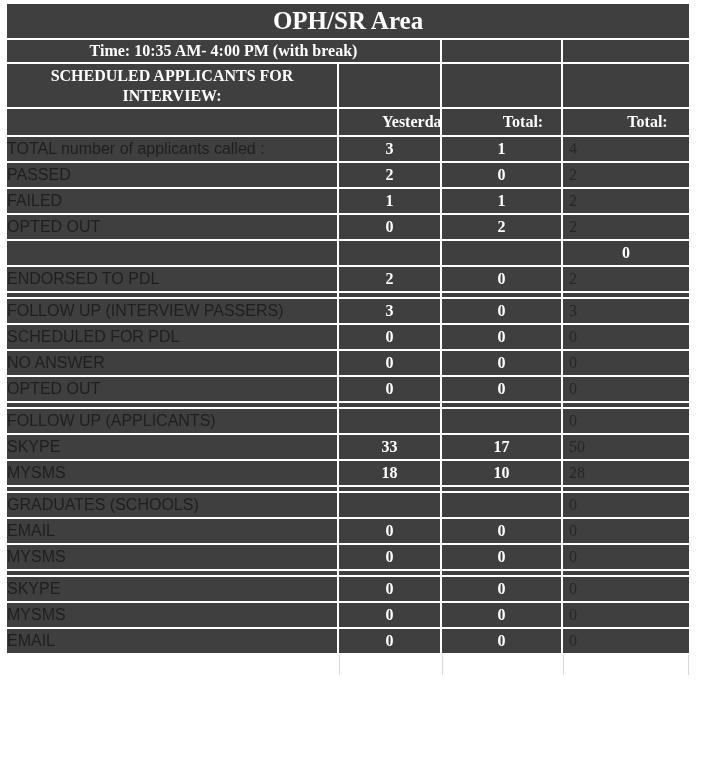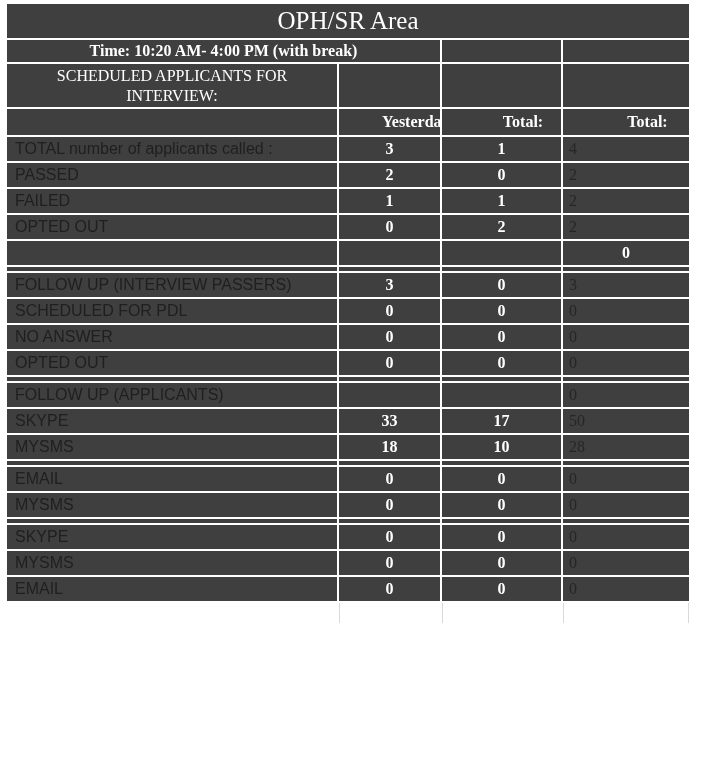--- a/index.html
+++ b/index.html
@@ -20,41 +20,41 @@
   table.sheet{
     border-collapse:separate;
     border-spacing:2px;
     table-layout:fixed;
     width:686px;
     margin:2px 0 0 5px;
   }
   td{overflow:hidden;white-space:nowrap;vertical-align:middle;padding:0;}
   td.c{background:var(--cell-bg);}
   tr.title td{
-    height:34px;font-size:25px;font-weight:normal;
+    height:34px;font-size:25px;font-weight:bold;
     color:var(--value-text);text-align:center;
   }
   tr.time td{height:22px;}
   tr.time td.merged{
     font-size:16px;font-weight:bold;color:var(--value-text);text-align:center;
   }
   tr.sched td{height:43px;}
   tr.sched td.sechead{
-    font-size:16px;font-weight:normal;color:var(--value-text);
+    font-size:16px;font-weight:bold;color:var(--value-text);
     text-align:center;white-space:normal;line-height:1.25;margin-left:30px;
   }
   tr.cols td{
     height:26px;font-size:16px;font-weight:bold;
     color:var(--value-text);text-align:center;padding-left:43px;
   }
   tr.data td{height:24px;}
   td.lbl{
     font-family:"Liberation Sans",sans-serif;
     font-size:16px;color:var(--label-text);
-    text-align:left;padding-left:8px;
+    text-align:left;padding-left:0;
   }
   td.val{
     font-size:16px;font-weight:bold;
     color:var(--value-text);text-align:center;
   }
   td.tot{
     font-size:16px;color:var(--total-text);
     text-align:left;padding-left:6px;
   }
   tr.sep td{height:4px;}
@@ -70,21 +70,21 @@
     <col style="width:330px">
       <col style="width:101px">
       <col style="width:119px">
       <col style="width:126px">
   </colgroup>
   <tbody>
     <tr class="title">
       <td class="c" colspan="4">OPH/SR Area</td>
     </tr>
     <tr class="time">
-      <td class="c merged" colspan="2">Time: 10:20 AM- 4:00 PM (with break)</td>
+      <td class="c merged" colspan="2">Time: 10:35 AM- 4:00 PM (with break)</td>
       <td class="c"></td>
       <td class="c"></td>
     </tr>
     <tr class="sched">
       <td class="c sechead">
         <div>SCHEDULED APPLICANTS FOR</div>
         <div>INTERVIEW:</div>
       </td>
       <td class="c"></td>
       <td class="c"></td>
@@ -120,20 +120,26 @@
       <td class="c val">0</td>
       <td class="c val">2</td>
       <td class="c tot">2</td>
     </tr>
     <tr class="data">
       <td class="c lbl"></td>
       <td class="c val"></td>
       <td class="c val"></td>
       <td class="c val">0</td>
     </tr>
+    <tr class="data">
+      <td class="c lbl">ENDORSED TO PDL</td>
+      <td class="c val">2</td>
+      <td class="c val">0</td>
+      <td class="c tot">2</td>
+    </tr>
 
     <tr class="sep">
       <td class="c"></td>
       <td class="c"></td>
       <td class="c"></td>
       <td class="c"></td>
     </tr>
 
     <tr class="data">
       <td class="c lbl">FOLLOW UP (INTERVIEW PASSERS)</td>
@@ -187,20 +193,26 @@
     </tr>
 
     <tr class="sep">
       <td class="c"></td>
       <td class="c"></td>
       <td class="c"></td>
       <td class="c"></td>
     </tr>
 
     <tr class="data">
+      <td class="c lbl">GRADUATES (SCHOOLS)</td>
+      <td class="c val"></td>
+      <td class="c val"></td>
+      <td class="c tot">0</td>
+    </tr>
+    <tr class="data">
       <td class="c lbl">EMAIL</td>
       <td class="c val">0</td>
       <td class="c val">0</td>
       <td class="c tot">0</td>
     </tr>
     <tr class="data">
       <td class="c lbl">MYSMS</td>
       <td class="c val">0</td>
       <td class="c val">0</td>
       <td class="c tot">0</td>

